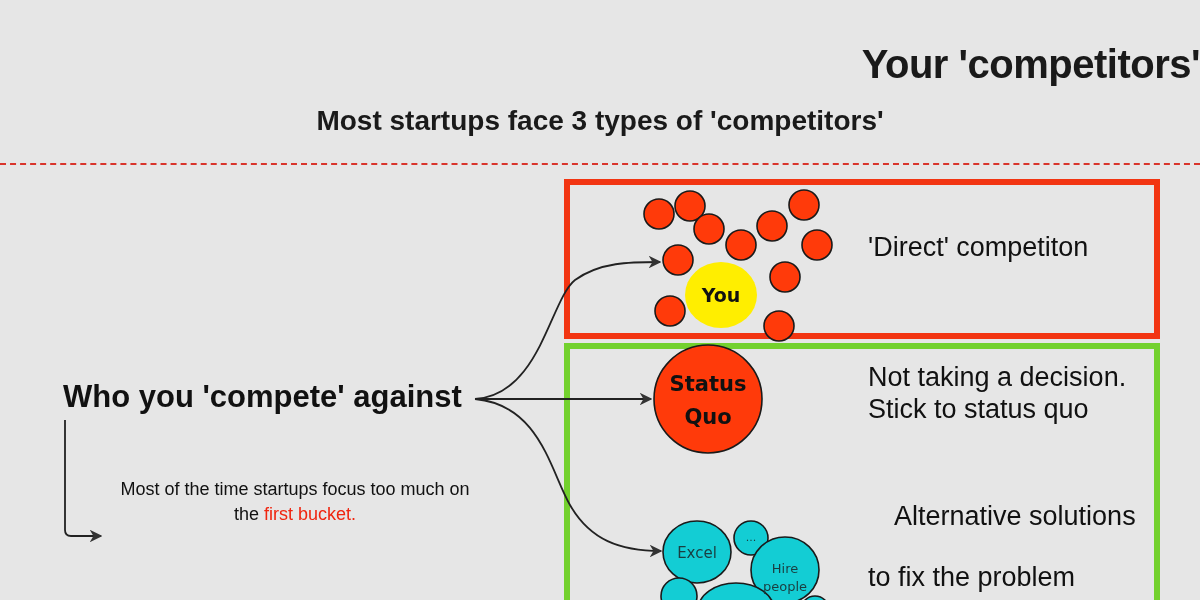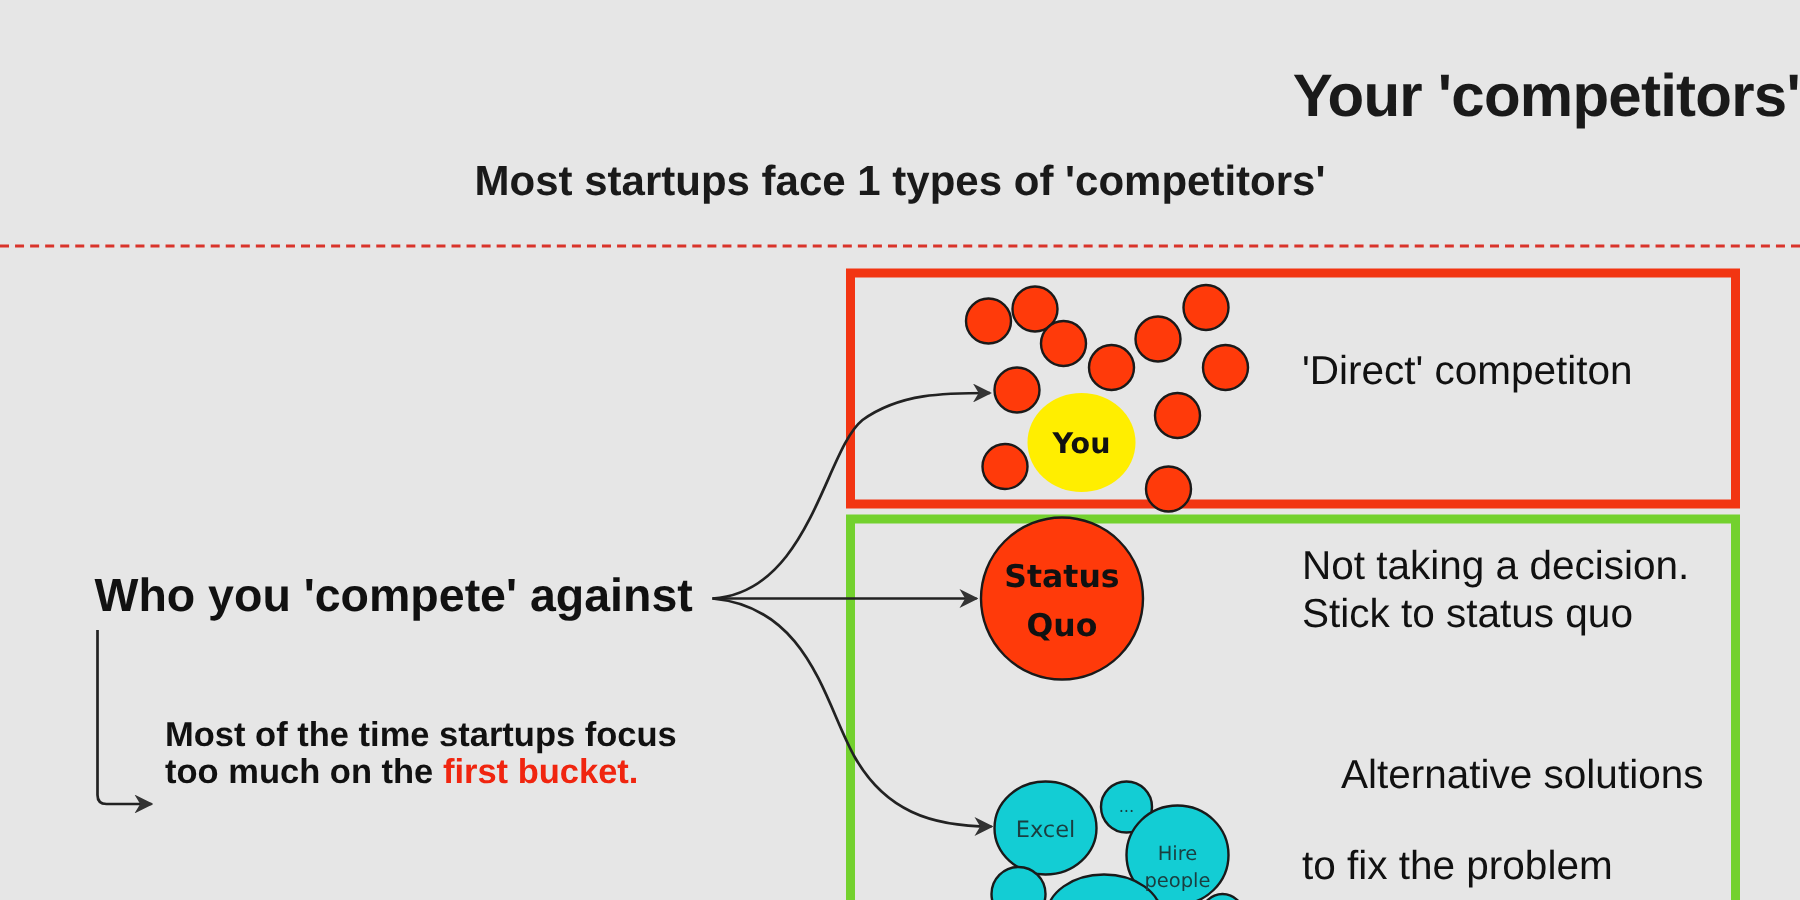--- a/index.html
+++ b/index.html
@@ -10,32 +10,32 @@
   .subtitle { position:absolute; left:0; width:1200px; top:105px; text-align:center;
               font-weight:bold; font-size:28px; }
   .divider { position:absolute; left:0; top:163px; width:1200px; height:0;
              border-top:2px dashed #d9342b; }
   .box-red { position:absolute; left:564px; top:179px; width:584px; height:148px;
              border:6px solid #f23512; }
   .box-green { position:absolute; left:564px; top:343px; width:584px; height:300px;
                border:6px solid #73d12e; }
   .label { position:absolute; font-size:27px; line-height:32px; color:#111; }
   .who { position:absolute; left:63px; top:379px; font-weight:bold; font-size:31px; color:#111; }
-  .note { position:absolute; left:110px; width:370px; font-weight:bold;
-          font-size:23px; line-height:25px; color:#111; }
+  .note { position:absolute; left:110px; width:370px; text-align:center; font-weight:normal;
+          font-size:18px; line-height:25px; color:#111; }
   .red { color:#f0250f; }
   .green { color:#6cc52a; }
   svg.diagram { position:absolute; left:0; top:0; }
   .circ-text { font-family:"DejaVu Sans", sans-serif; }
 </style>
 </head>
 <body>
 
 <div class="title">Your 'competitors'</div>
-<div class="subtitle">Most startups face 1 types of 'competitors'</div>
+<div class="subtitle">Most startups face 3 types of 'competitors'</div>
 <div class="divider"></div>
 
 <div class="box-red"></div>
 <div class="box-green"></div>
 
 <svg class="diagram" width="1200" height="600">
   <defs>
     <marker id="arr" viewBox="0 0 10 10" refX="9" refY="5" markerWidth="7" markerHeight="7" orient="auto">
       <path d="M0,0 L10,5 L0,10 L3,5 Z" fill="#333"></path>
     </marker>

